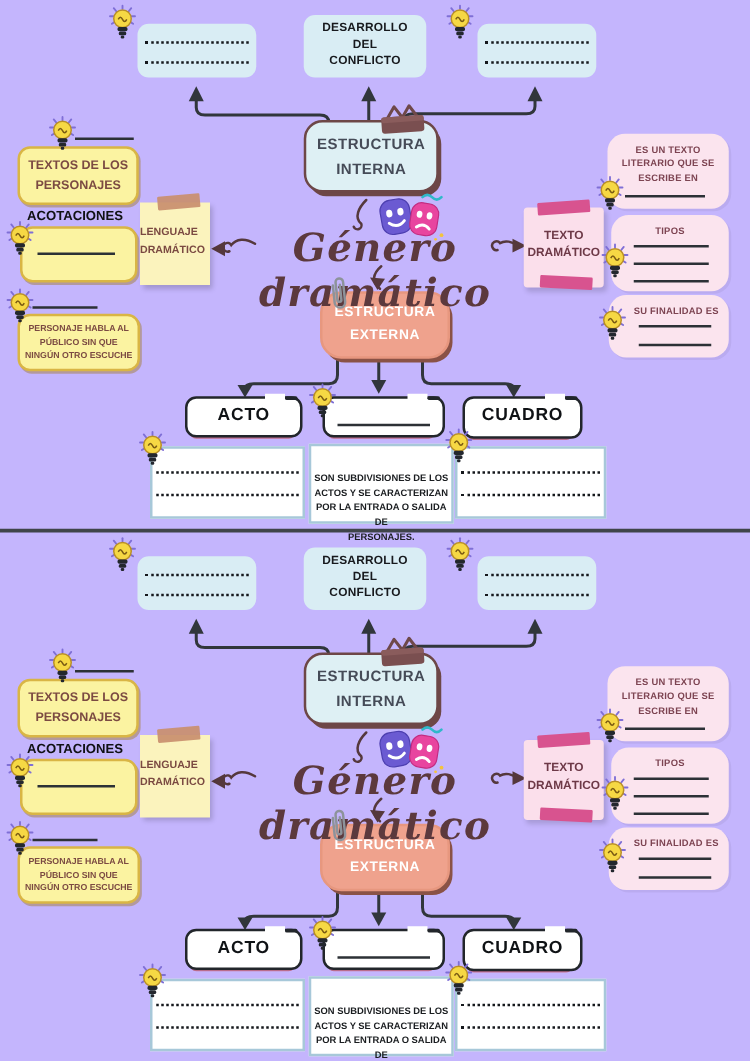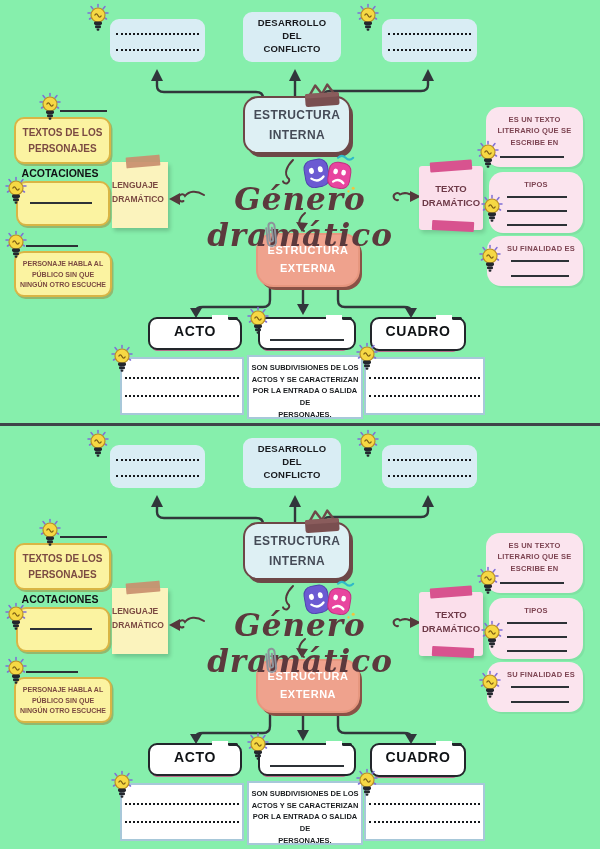--- a/index.html
+++ b/index.html
@@ -1,17 +1,17 @@
 <!DOCTYPE html>
 <html style="--blue: #d9edf4; --blue_node: #def0f4; --salmon: #efa28d; --yellow: #fbf3a1; --sticky: #fbf3bd; --pink: #fbe4ee; --pink_tape: #d8538f; --pink_bar: #d884a8; --maroon: #5c393d; --gold: #d9b545; --border_blue: #a7c8d9; --ink: #31363b;"><head>
 <meta charset="utf-8">
 <style>
   html,body{margin:0;padding:0;background:#ffffff;}
   body{width:600px;height:849px;overflow:hidden;font-family:"Liberation Sans",sans-serif;}
-  #stage{position:relative;width:600px;height:849px;background:#86efac;}
+  #stage{position:relative;width:600px;height:849px;background:#c4b5fd;}
   .sheet{position:absolute;left:0;width:600px;height:424px;}
   #sheet-1{top:0;}
   .divider{position:absolute;left:0;top:423px;width:600px;height:2.5px;background:#3f444a;z-index:9;}
   .wires{position:absolute;left:0;top:0;width:600px;height:424px;z-index:1;}
   .pre{white-space:pre-line;}
   .bulb{position:absolute;width:24px;height:30px;z-index:5;}
   .bar{position:absolute;background:var(--pink_bar,#d884a8);border-radius:5px;height:11px;z-index:2;box-shadow:inset 0 -2px 0 rgba(90,40,55,.25);}
   .bluebox{position:absolute;background:var(--blue,#d9edf4);border-radius:9px;z-index:3;}
   .bluebox .lbl{display:block;text-align:center;font-weight:800;font-size:9.5px;line-height:1.35;color:#17191d;padding-top:5px;letter-spacing:.2px;}
   .dotline{border-top:2.4px dotted #15181c;margin:0 6px;}
@@ -32,21 +32,21 @@
   .pbox .lbl{display:block;font-weight:800;font-size:7.5px;color:#7d4452;line-height:1.5;padding-top:7px;letter-spacing:.2px;}
   .pnode{position:absolute;background:#fbdfeb;z-index:3;text-align:center;box-shadow:2px 3px 4px rgba(0,0,0,.15);border-radius:3px;}
   .pnode .lbl{display:block;font-weight:800;font-size:9.5px;color:#6d3947;line-height:1.5;padding-top:16px;}
   .head{position:absolute;z-index:3;font-weight:800;color:#101114;text-align:center;}
   .wline{position:absolute;border-top:2.4px solid #2c3136;z-index:4;}
   .actobox{position:absolute;background:#fff;border:2.6px solid #22262b;border-radius:9px;z-index:3;text-align:center;}
   .actobox .lbl{display:block;font-weight:800;font-size:14px;color:#0f1215;letter-spacing:.6px;padding-top:4px;}
   .actobox::before{content:"";position:absolute;top:-4px;right:12px;width:16px;height:7px;background:#fff;}
   .actobox::after{content:"";position:absolute;top:-2px;right:2px;width:10px;height:3.4px;background:#22262b;border-radius:2px;}
   .obox{position:absolute;background:#fff;border:2.2px solid var(--border_blue,#a7c8d9);z-index:3;}
-  .obox .txt{display:block;font-weight:800;font-size:7.5px;color:#1a1d20;line-height:1.55;text-align:center;padding-top:5px;}
+  .obox .txt{display:block;font-weight:800;font-size:7.5px;color:#1a1d20;line-height:1.55;text-align:center;padding-top:20px;}
   .rel{position:absolute;}
 </style>
 </head>
 <body>
 
 <div id="stage">
 
   <section class="sheet" id="sheet-1">
 
     <svg class="wires" viewBox="0 0 600 424">

